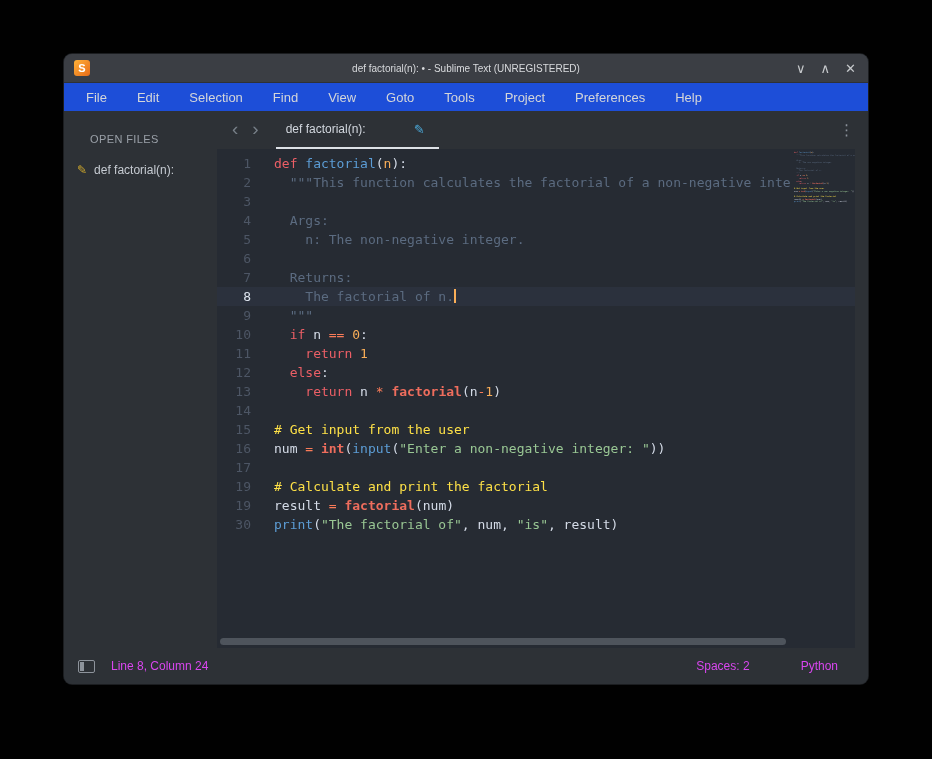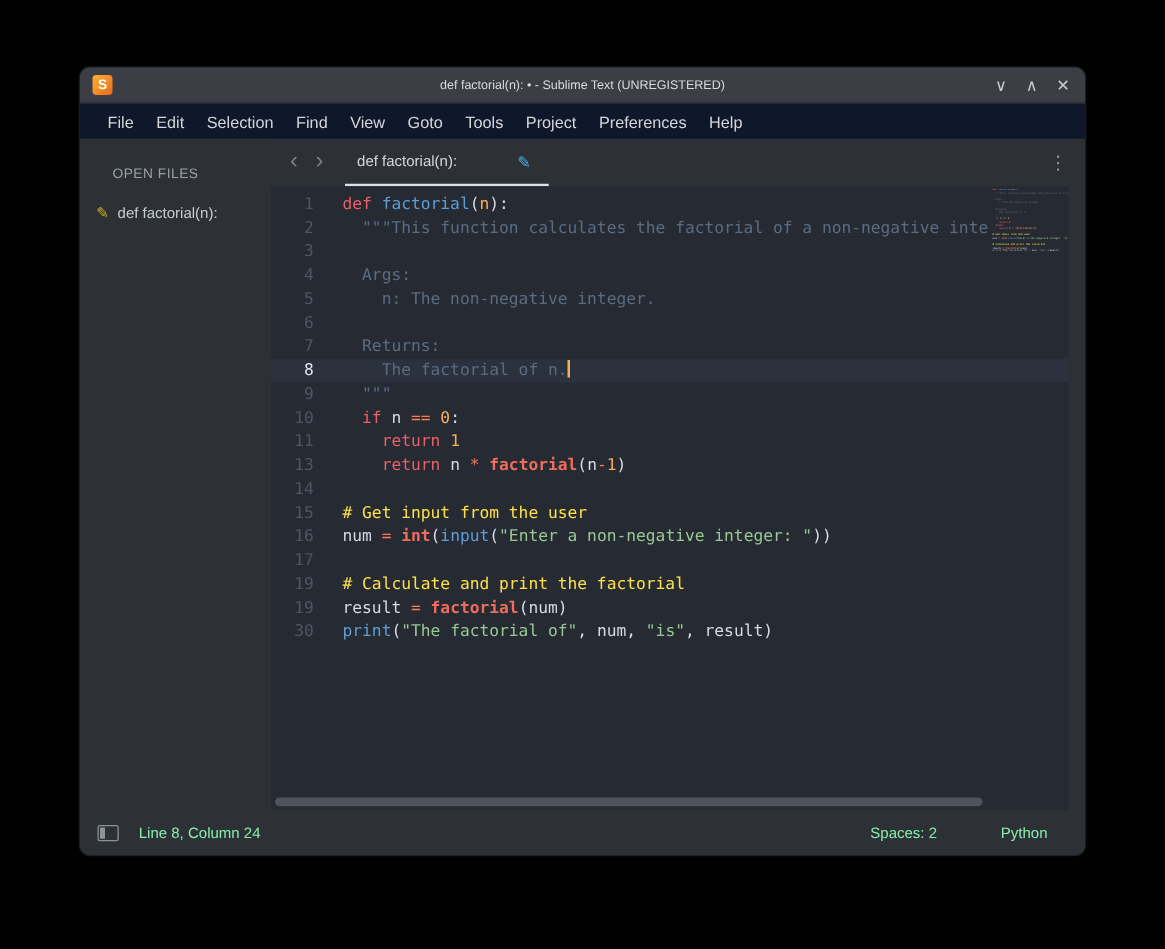--- a/index.html
+++ b/index.html
@@ -11,22 +11,22 @@
   .titlebar{height:28px;flex:none;background:#3b3e44;position:relative;display:flex;align-items:center;}
   .logo{position:absolute;left:10px;top:6px;width:16px;height:16px;border-radius:3px;
     background:linear-gradient(135deg,#ffb238,#e86a17);color:#fff;font-weight:bold;font-size:11px;
     display:flex;align-items:center;justify-content:center;}
   .title{width:100%;text-align:center;color:#d8dadd;font-size:10px;}
   .win-controls{position:absolute;right:12px;top:0;height:28px;display:flex;align-items:center;gap:15px;
     color:#c7cacd;font-size:13px;}
   .win-controls span{cursor:default;line-height:1;}
 
   
-  .menubar{height:28px;flex:none;background:#0f172a;border-top:1px solid #2e3136;display:flex;
-    align-items:center;padding-left:13px;color:#d4d6d9;font-size:13px;}
+  .menubar{height:28px;flex:none;background:#1d4ed8;border-top:1px solid #2e3136;display:flex;
+    align-items:center;padding-left:13px;color:#d4d6d9;font-size:13px;gap:12px;}
   .menu-item{padding:0 9px;}
 
   
   .content{flex:1;display:flex;min-height:0;}
   .sidebar{width:153px;flex:none;background:#2d3136;padding-top:22px;box-sizing:border-box;}
   .open-files{color:#9aa0a8;font-size:11px;padding-left:26px;letter-spacing:.4px;}
   .file-item{margin-top:18px;display:flex;align-items:center;gap:7px;padding-left:13px;
     color:#c6cbd2;font-size:12px;}
   .pencil-yellow{color:#d0a92b;font-size:12px;line-height:1;}
   .pencil-blue{color:#4aa8d8;font-size:13px;line-height:1;}
@@ -55,21 +55,21 @@
 
   .minimap{position:absolute;top:2px;right:0;width:61px;height:55px;background:#262b33;
     font-size:2px;line-height:2.6px;overflow:hidden;padding-left:3px;}
   .minimap .line{height:2.6px;background:none;}
   .minimap .code{margin-left:0;}
 
   .hscroll{position:absolute;left:3px;bottom:3px;width:566px;height:7px;border-radius:4px;background:#4e545c;}
 
   
   .statusbar{height:36px;flex:none;background:#2d3136;display:flex;align-items:center;
-    padding:0 14px;color:#86efac;font-size:12px;}
+    padding:0 14px;color:#d946ef;font-size:12px;}
   .sb-toggle{width:15px;height:11px;border:1px solid #8d939b;border-radius:2px;position:relative;
     margin-right:16px;flex:none;}
   .sb-toggle::before{content:"";position:absolute;left:1px;top:1px;bottom:1px;width:4px;background:#8d939b;}
   .sb-right{margin-left:auto;display:flex;gap:51px;padding-right:16px;}
 </style>
 </head>
 <body>
 
 <div class="window">
 
@@ -123,20 +123,21 @@
             <div class="line"><span class="num">2</span><span class="code"><span class="tok-doc">  """This function calculates the factorial of a non-negative integer.</span></span></div>
             <div class="line"><span class="num">3</span><span class="code"></span></div>
             <div class="line"><span class="num">4</span><span class="code"><span class="tok-doc">  Args:</span></span></div>
             <div class="line"><span class="num">5</span><span class="code"><span class="tok-doc">    n: The non-negative integer.</span></span></div>
             <div class="line"><span class="num">6</span><span class="code"></span></div>
             <div class="line"><span class="num">7</span><span class="code"><span class="tok-doc">  Returns:</span></span></div>
             <div class="line current"><span class="num">8</span><span class="code"><span class="tok-doc">    The factorial of n.</span><span class="caret"></span></span></div>
             <div class="line"><span class="num">9</span><span class="code"><span class="tok-doc">  """</span></span></div>
             <div class="line"><span class="num">10</span><span class="code"><span class="tok-p">  </span><span class="tok-k">if</span><span class="tok-p"> n </span><span class="tok-op">==</span><span class="tok-p"> </span><span class="tok-num">0</span><span class="tok-p">:</span></span></div>
             <div class="line"><span class="num">11</span><span class="code"><span class="tok-p">    </span><span class="tok-k">return</span><span class="tok-p"> </span><span class="tok-num">1</span></span></div>
+            <div class="line"><span class="num">12</span><span class="code"><span class="tok-p">  </span><span class="tok-k">else</span><span class="tok-p">:</span></span></div>
             <div class="line"><span class="num">13</span><span class="code"><span class="tok-p">    </span><span class="tok-k">return</span><span class="tok-p"> n </span><span class="tok-op">*</span><span class="tok-p"> </span><span class="tok-call">factorial</span><span class="tok-p">(n</span><span class="tok-op">-</span><span class="tok-num">1</span><span class="tok-p">)</span></span></div>
             <div class="line"><span class="num">14</span><span class="code"></span></div>
             <div class="line"><span class="num">15</span><span class="code"><span class="tok-com"># Get input from the user</span></span></div>
             <div class="line"><span class="num">16</span><span class="code"><span class="tok-p">num </span><span class="tok-op">=</span><span class="tok-p"> </span><span class="tok-call">int</span><span class="tok-p">(</span><span class="tok-bfn">input</span><span class="tok-p">(</span><span class="tok-str">"Enter a non-negative integer: "</span><span class="tok-p">))</span></span></div>
             <div class="line"><span class="num">17</span><span class="code"></span></div>
             <div class="line"><span class="num">19</span><span class="code"><span class="tok-com"># Calculate and print the factorial</span></span></div>
             <div class="line"><span class="num">19</span><span class="code"><span class="tok-p">result </span><span class="tok-op">=</span><span class="tok-p"> </span><span class="tok-call">factorial</span><span class="tok-p">(num)</span></span></div>
             <div class="line"><span class="num">30</span><span class="code"><span class="tok-bfn">print</span><span class="tok-p">(</span><span class="tok-str">"The factorial of"</span><span class="tok-p">, num, </span><span class="tok-str">"is"</span><span class="tok-p">, result)</span></span></div>
           </div>
         <div class="minimap">

